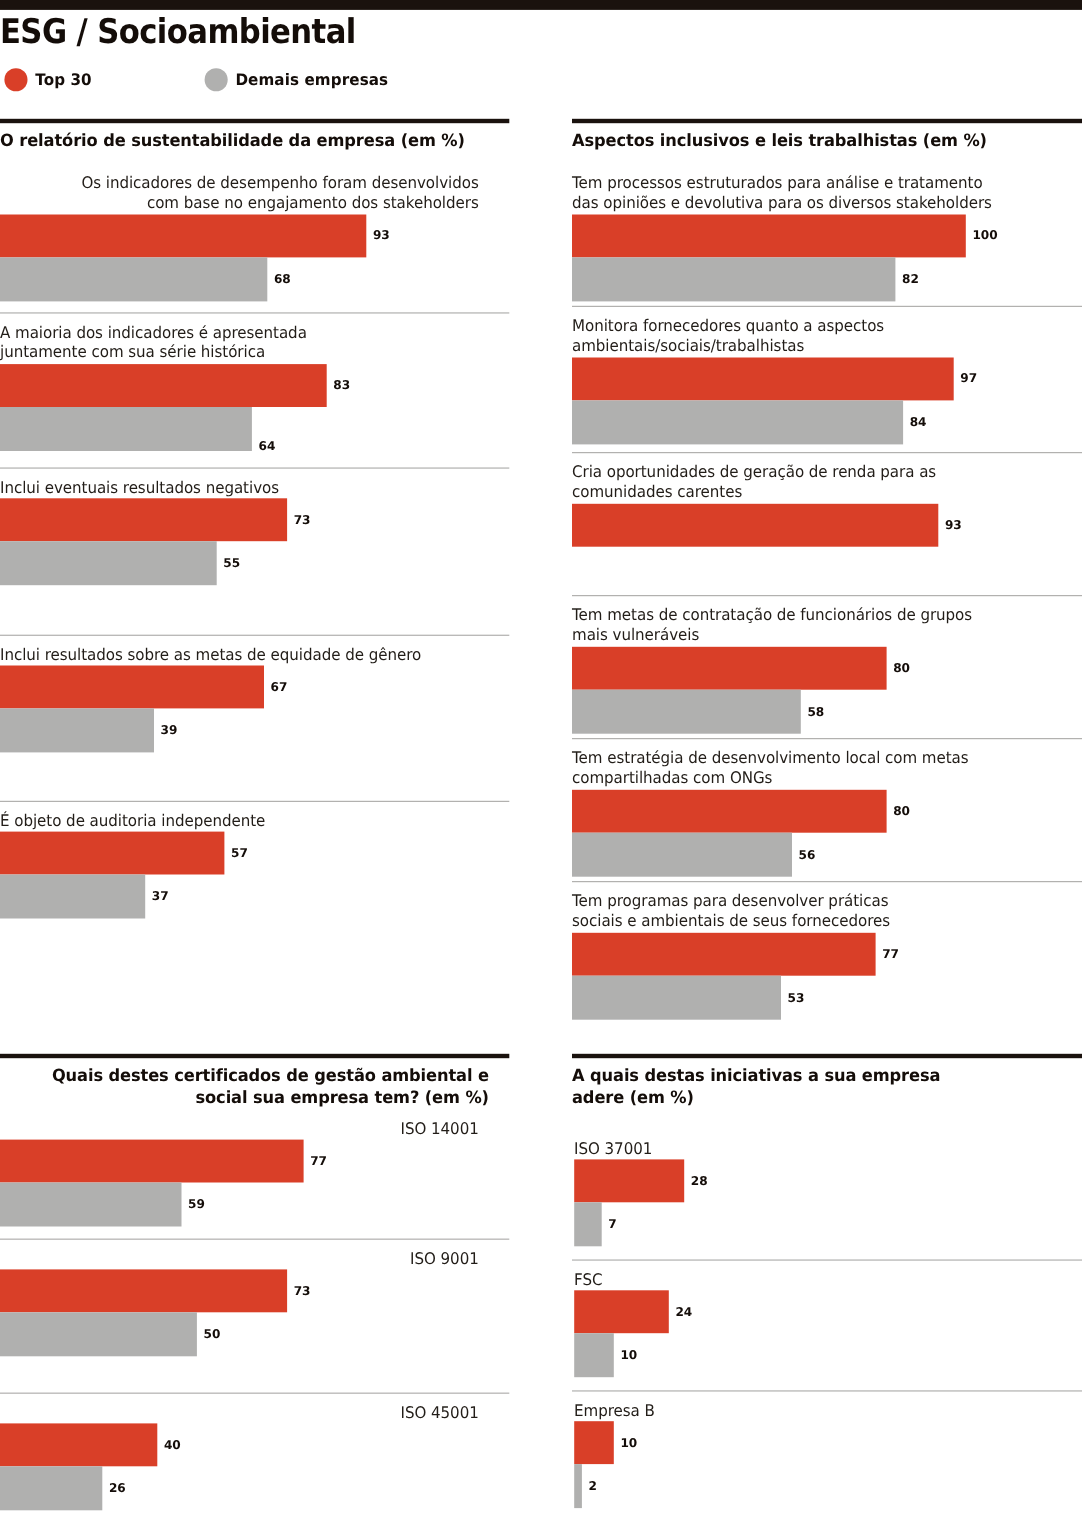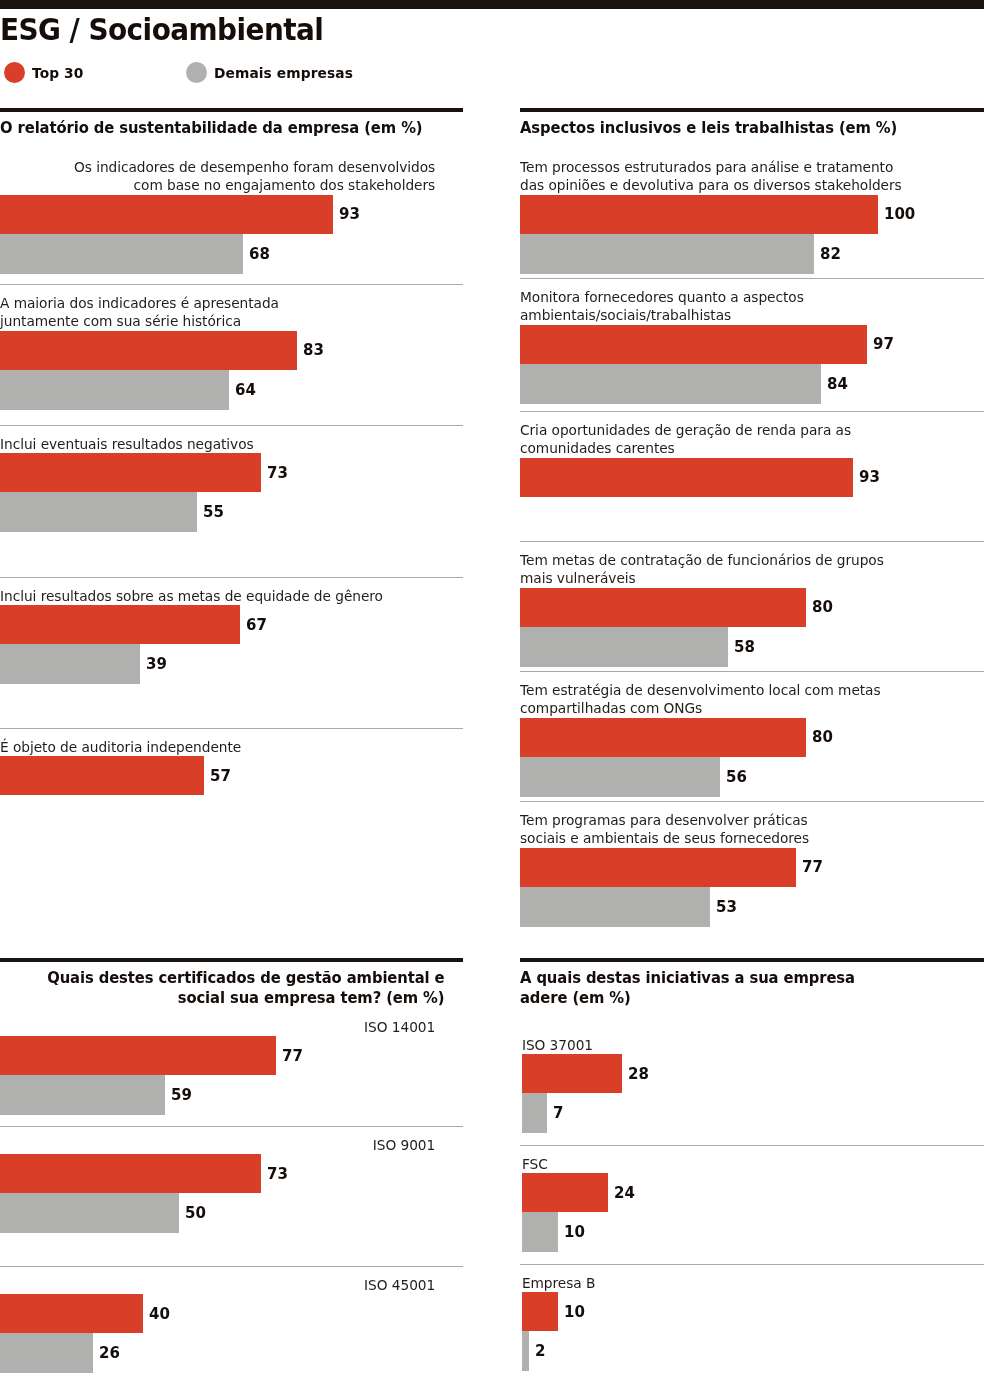--- a/index.html
+++ b/index.html
@@ -84,21 +84,21 @@
   .barrow{ position:relative; height:39px; }
   .barrow.g{ height:40px; }
   .bar{
     position:absolute; left:0; top:0; height:100%;
   }
   .bar.red{ background:#d93f28; }
   .bar.gray{ background:#b0b0af; }
   .bar-ind{ left:2px; }
   .val{
     position:absolute; top:50%; transform:translateY(-50%);
-    font-weight:bold; font-size:15px; color:#140d09;
+    font-weight:bold; font-size:11px; color:#140d09;
     padding-left:6px; white-space:nowrap;
   }
 </style>
 </head>
 <body>
 
 <div class="page">
 
   <div class="topbar"></div>
 
@@ -136,21 +136,21 @@
         <div class="item" style="position: absolute; left: 0px; top: 186px; width: 100%;">
           <div class="divider" style="top: -10px;"></div>
           <div class="qlabel">A maioria dos indicadores é apresentada
 juntamente com sua série histórica</div>
           <div class="barrow">
             <div class="bar red" style="width: 297px;"></div>
             <div class="val" style="left: 297px;">83</div>
           </div>
           <div class="barrow g">
             <div class="bar gray" style="width: 229px;"></div>
-            <div class="val" style="left: 229px;">64</div>
+            <div class="val" style="left: 229px; margin-top: 16px;">64</div>
           </div>
         </div>
         <div class="item" style="position: absolute; left: 0px; top: 327px; width: 100%;">
           <div class="divider" style="top: -10px;"></div>
           <div class="qlabel">Inclui eventuais resultados negativos</div>
           <div class="barrow">
             <div class="bar red" style="width: 261px;"></div>
             <div class="val" style="left: 261px;">73</div>
           </div>
           <div class="barrow g">
@@ -169,20 +169,24 @@
             <div class="bar gray" style="width: 140px;"></div>
             <div class="val" style="left: 140px;">39</div>
           </div>
         </div>
         <div class="item" style="position: absolute; left: 0px; top: 630px; width: 100%;">
           <div class="divider" style="top: -10px;"></div>
           <div class="qlabel">É objeto de auditoria independente</div>
           <div class="barrow">
             <div class="bar red" style="width: 204px;"></div>
             <div class="val" style="left: 204px;">57</div>
+          </div>
+          <div class="barrow g">
+            <div class="bar gray" style="width: 132px;"></div>
+            <div class="val" style="left: 132px;">37</div>
           </div>
         </div>
       </div>
       <div class="section" style="left: 520px; top: 108px; width: 464px;">
         <div class="sec-rule"></div>
         <div class="sec-title">Aspectos inclusivos e leis trabalhistas (em %)</div>
         <div class="item" style="position: absolute; left: 0px; top: 50px; width: 100%;">
           <div class="qlabel">Tem processos estruturados para análise e tratamento
 das opiniões e devolutiva para os diversos stakeholders</div>
           <div class="barrow">

